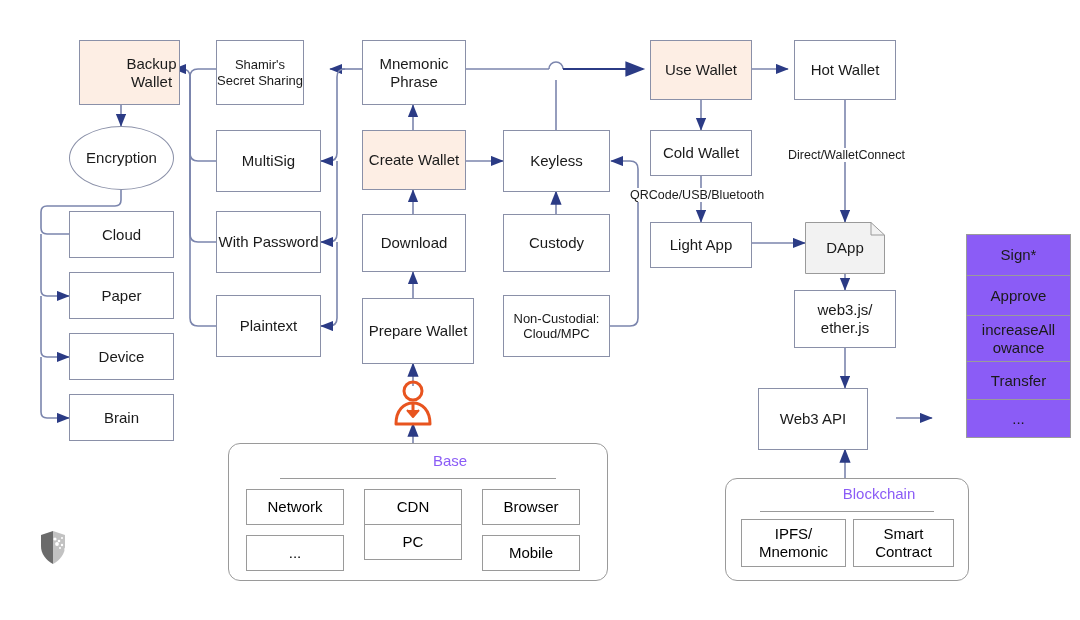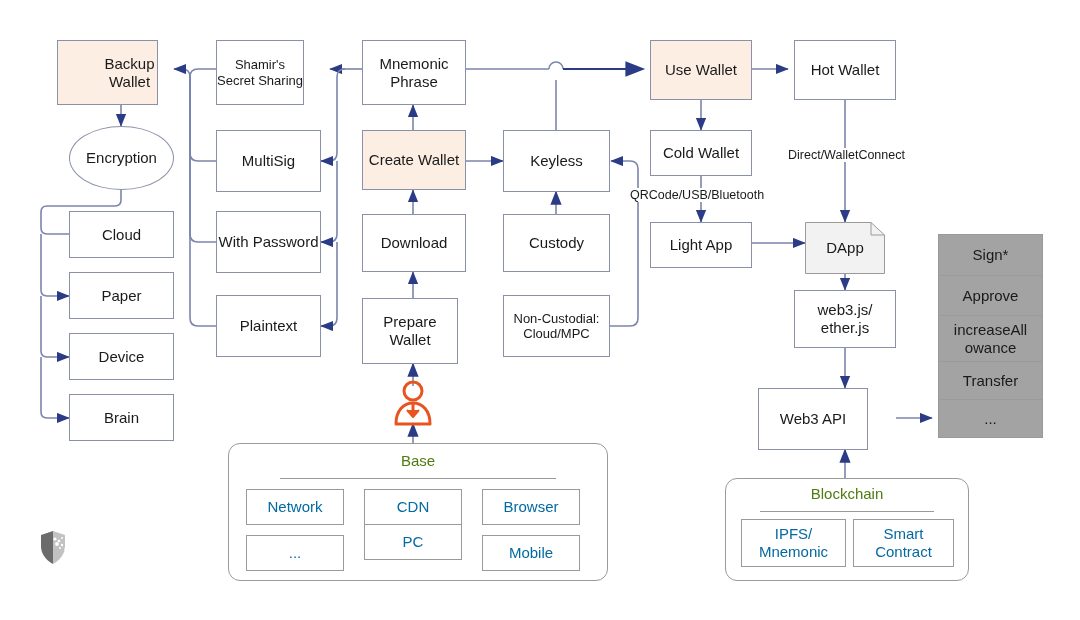--- a/index.html
+++ b/index.html
@@ -11,26 +11,26 @@
         display:flex;align-items:center;justify-content:center;text-align:center;
         font-size:15px;line-height:1.18;color:#1a1a1a;}
   .node.pink{background:#fdeee4;border-color:#8a90a8;}
   .node.small{font-size:13px;}
   .node.ellipse{border-radius:50%;}
   .node.doc{background:#f2f2f2;border:none;}
   .doc-svg{position:absolute;left:0;top:0;width:100%;height:100%;}
   .doc-label{position:relative;z-index:2;width:100%;text-align:center;}
   .group{position:absolute;box-sizing:border-box;border:1px solid #9a9a9a;border-radius:12px;
          background:#ffffff;}
-  .group-title{position:absolute;left:0;right:0;text-align:center;font-size:15px;color:#4d7c0f;}
+  .group-title{position:absolute;left:0;right:0;text-align:center;font-size:15px;color:#8b5cf6;padding-left:32px;}
   .group-rule{position:absolute;height:1px;background:#9a9a9a;}
   .chip{position:absolute;box-sizing:border-box;border:1px solid #9a9a9a;background:#ffffff;
         display:flex;align-items:center;justify-content:center;text-align:center;
-        font-size:15px;line-height:1.18;color:#0369a1;}
-  .listbox{position:absolute;box-sizing:border-box;border:1px solid #9a9a9a;background:#a3a3a3;}
+        font-size:15px;line-height:1.18;color:#000000;}
+  .listbox{position:absolute;box-sizing:border-box;border:1px solid #9a9a9a;background:#8b5cf6;margin-left:28px;}
   .listrow{box-sizing:border-box;display:flex;align-items:center;justify-content:center;
            text-align:center;font-size:15px;line-height:1.18;border-bottom:1px solid #9a9a9a;
            color:#1a1a1a;}
   .listrow:last-child{border-bottom:none;}
   .edge-label{position:absolute;font-size:12.5px;color:#1a1a1a;white-space:nowrap;background:#fff;
               padding:0 2px;}
   .person{position:absolute;}
   .logo{position:absolute;display:flex;align-items:center;gap:8px;}
   .logo-text{font-size:25px;letter-spacing:2px;color:#6b6b6b;font-family:"DejaVu Sans Mono",monospace;
              font-weight:600;}
@@ -112,21 +112,21 @@
       <path d="M896,418 L932,418"></path>
 
       <path d="M845,478 L845,450" marker-end="url(#ahb)"></path>
 
       <path d="M413,443 L413,424" marker-end="url(#ahb)"></path>
 
       <path d="M413,386 L413,364" marker-end="url(#ahb)"></path>
     </g>
   </svg>
 
-  <div class="node pink" style="left:57px;top:40px;width:101px;height:65px;padding-left:44px;">
+  <div class="node pink" style="left:79px;top:40px;width:101px;height:65px;padding-left:44px;">
     <span>Backup Wallet</span>
   </div>
 
   <div class="node ellipse" style="left:69px;top:126px;width:105px;height:64px;">
     <span>Encryption</span>
   </div>
 
   <div class="node" style="left:69px;top:211px;width:105px;height:47px;">
     <span>Cloud</span>
   </div>
@@ -155,21 +155,21 @@
 
   <div class="node" style="left:362px;top:40px;width:104px;height:65px;">
     <span>Mnemonic Phrase</span>
   </div>
   <div class="node pink" style="left:362px;top:130px;width:104px;height:60px;">
     <span>Create Wallet</span>
   </div>
   <div class="node" style="left:362px;top:214px;width:104px;height:58px;">
     <span>Download</span>
   </div>
-  <div class="node" style="left:362px;top:298px;width:96px;height:66px;">
+  <div class="node" style="left:362px;top:298px;width:112px;height:66px;">
     <span>Prepare Wallet</span>
   </div>
 
   <div class="node" style="left:503px;top:130px;width:107px;height:62px;">
     <span>Keyless</span>
   </div>
   <div class="node" style="left:503px;top:214px;width:107px;height:58px;">
     <span>Custody</span>
   </div>
   <div class="node small" style="left:503px;top:295px;width:107px;height:62px;">

